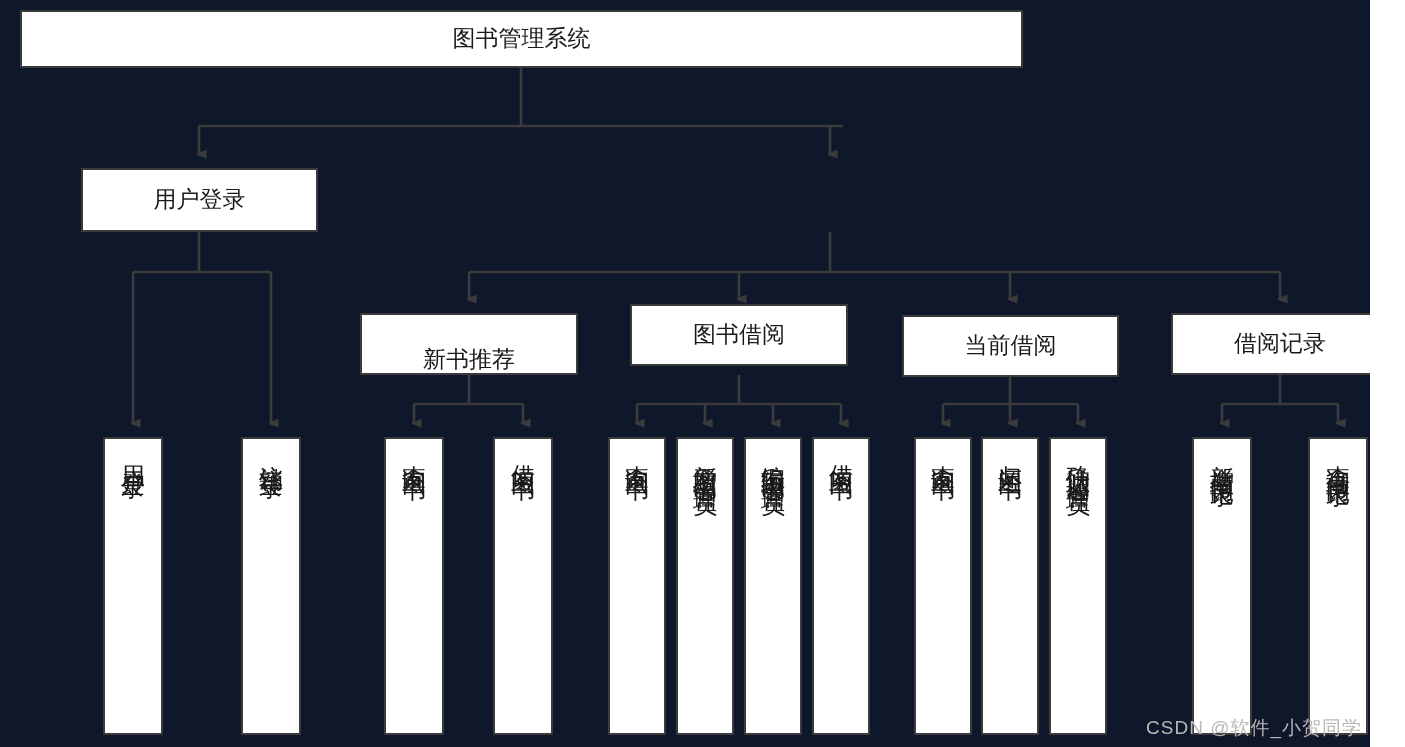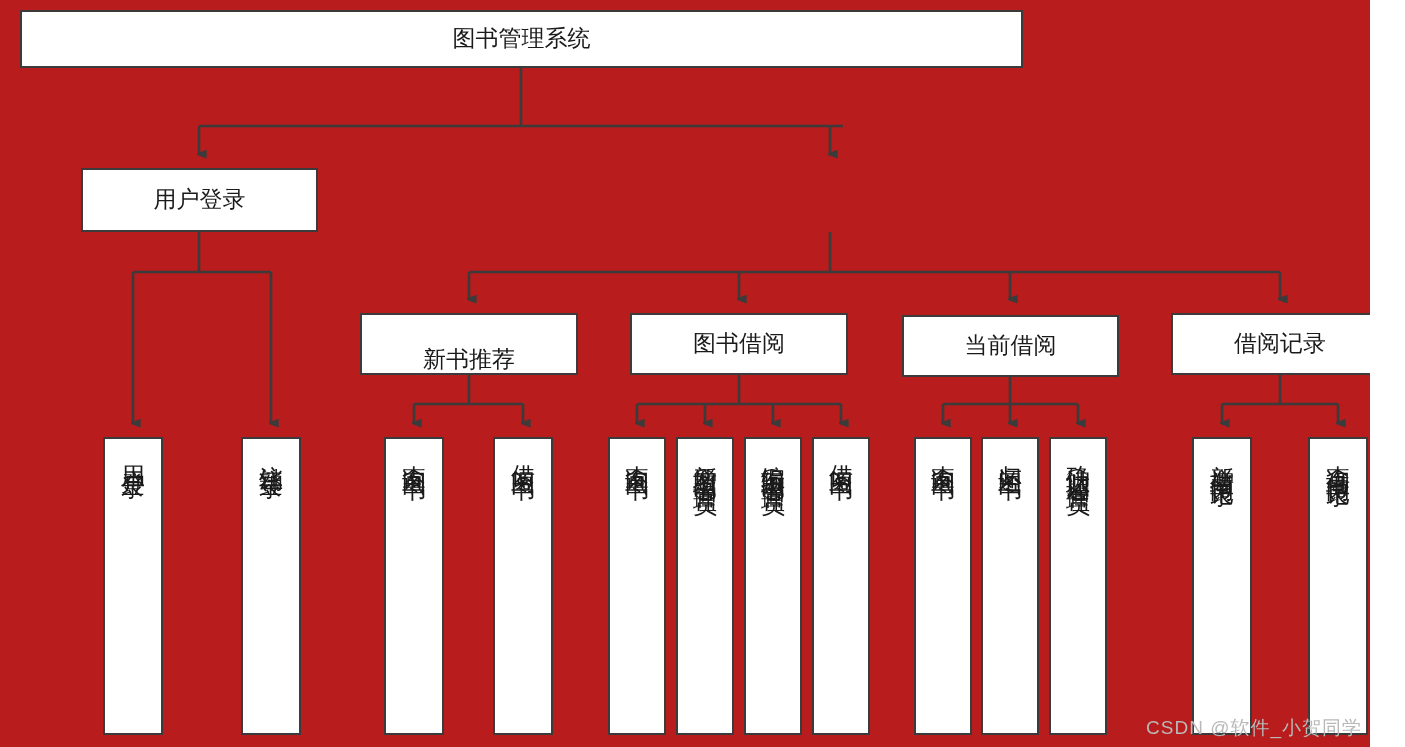--- a/index.html
+++ b/index.html
@@ -7,21 +7,21 @@
     padding: 0;
     background: #ffffff;
   }
   body {
     font-family: "Liberation Sans", "DejaVu Sans", sans-serif;
   }
   #canvas {
     position: relative;
     width: 1370px;
     height: 747px;
-    background: #b91c1c;
+    background: #0f172a;
     overflow: hidden;
   }
   #edges {
     position: absolute;
     left: 0;
     top: 0;
     width: 1405px;
     height: 747px;
     pointer-events: none;
   }
@@ -134,21 +134,21 @@
 
   <div class="node horiz" style="left:81px; top:168px; width:237px; height:64px;">
     <span class="node-label">用户登录</span>
   </div>
 
 
   <div class="node horiz" style="left:360px; top:313px; width:218px; height:62px;align-items:flex-end;">
     <span class="node-label">新书推荐</span>
   </div>
 
-  <div class="node horiz" style="left:630px; top:313px; width:218px; height:62px;">
+  <div class="node horiz" style="left:630px; top:304px; width:218px; height:62px;">
     <span class="node-label">图书借阅</span>
   </div>
 
   <div class="node horiz" style="left:902px; top:315px; width:217px; height:62px;">
     <span class="node-label">当前借阅</span>
   </div>
 
   <div class="node horiz" style="left:1171px; top:313px; width:218px; height:62px;">
     <span class="node-label">借阅记录</span>
   </div>

